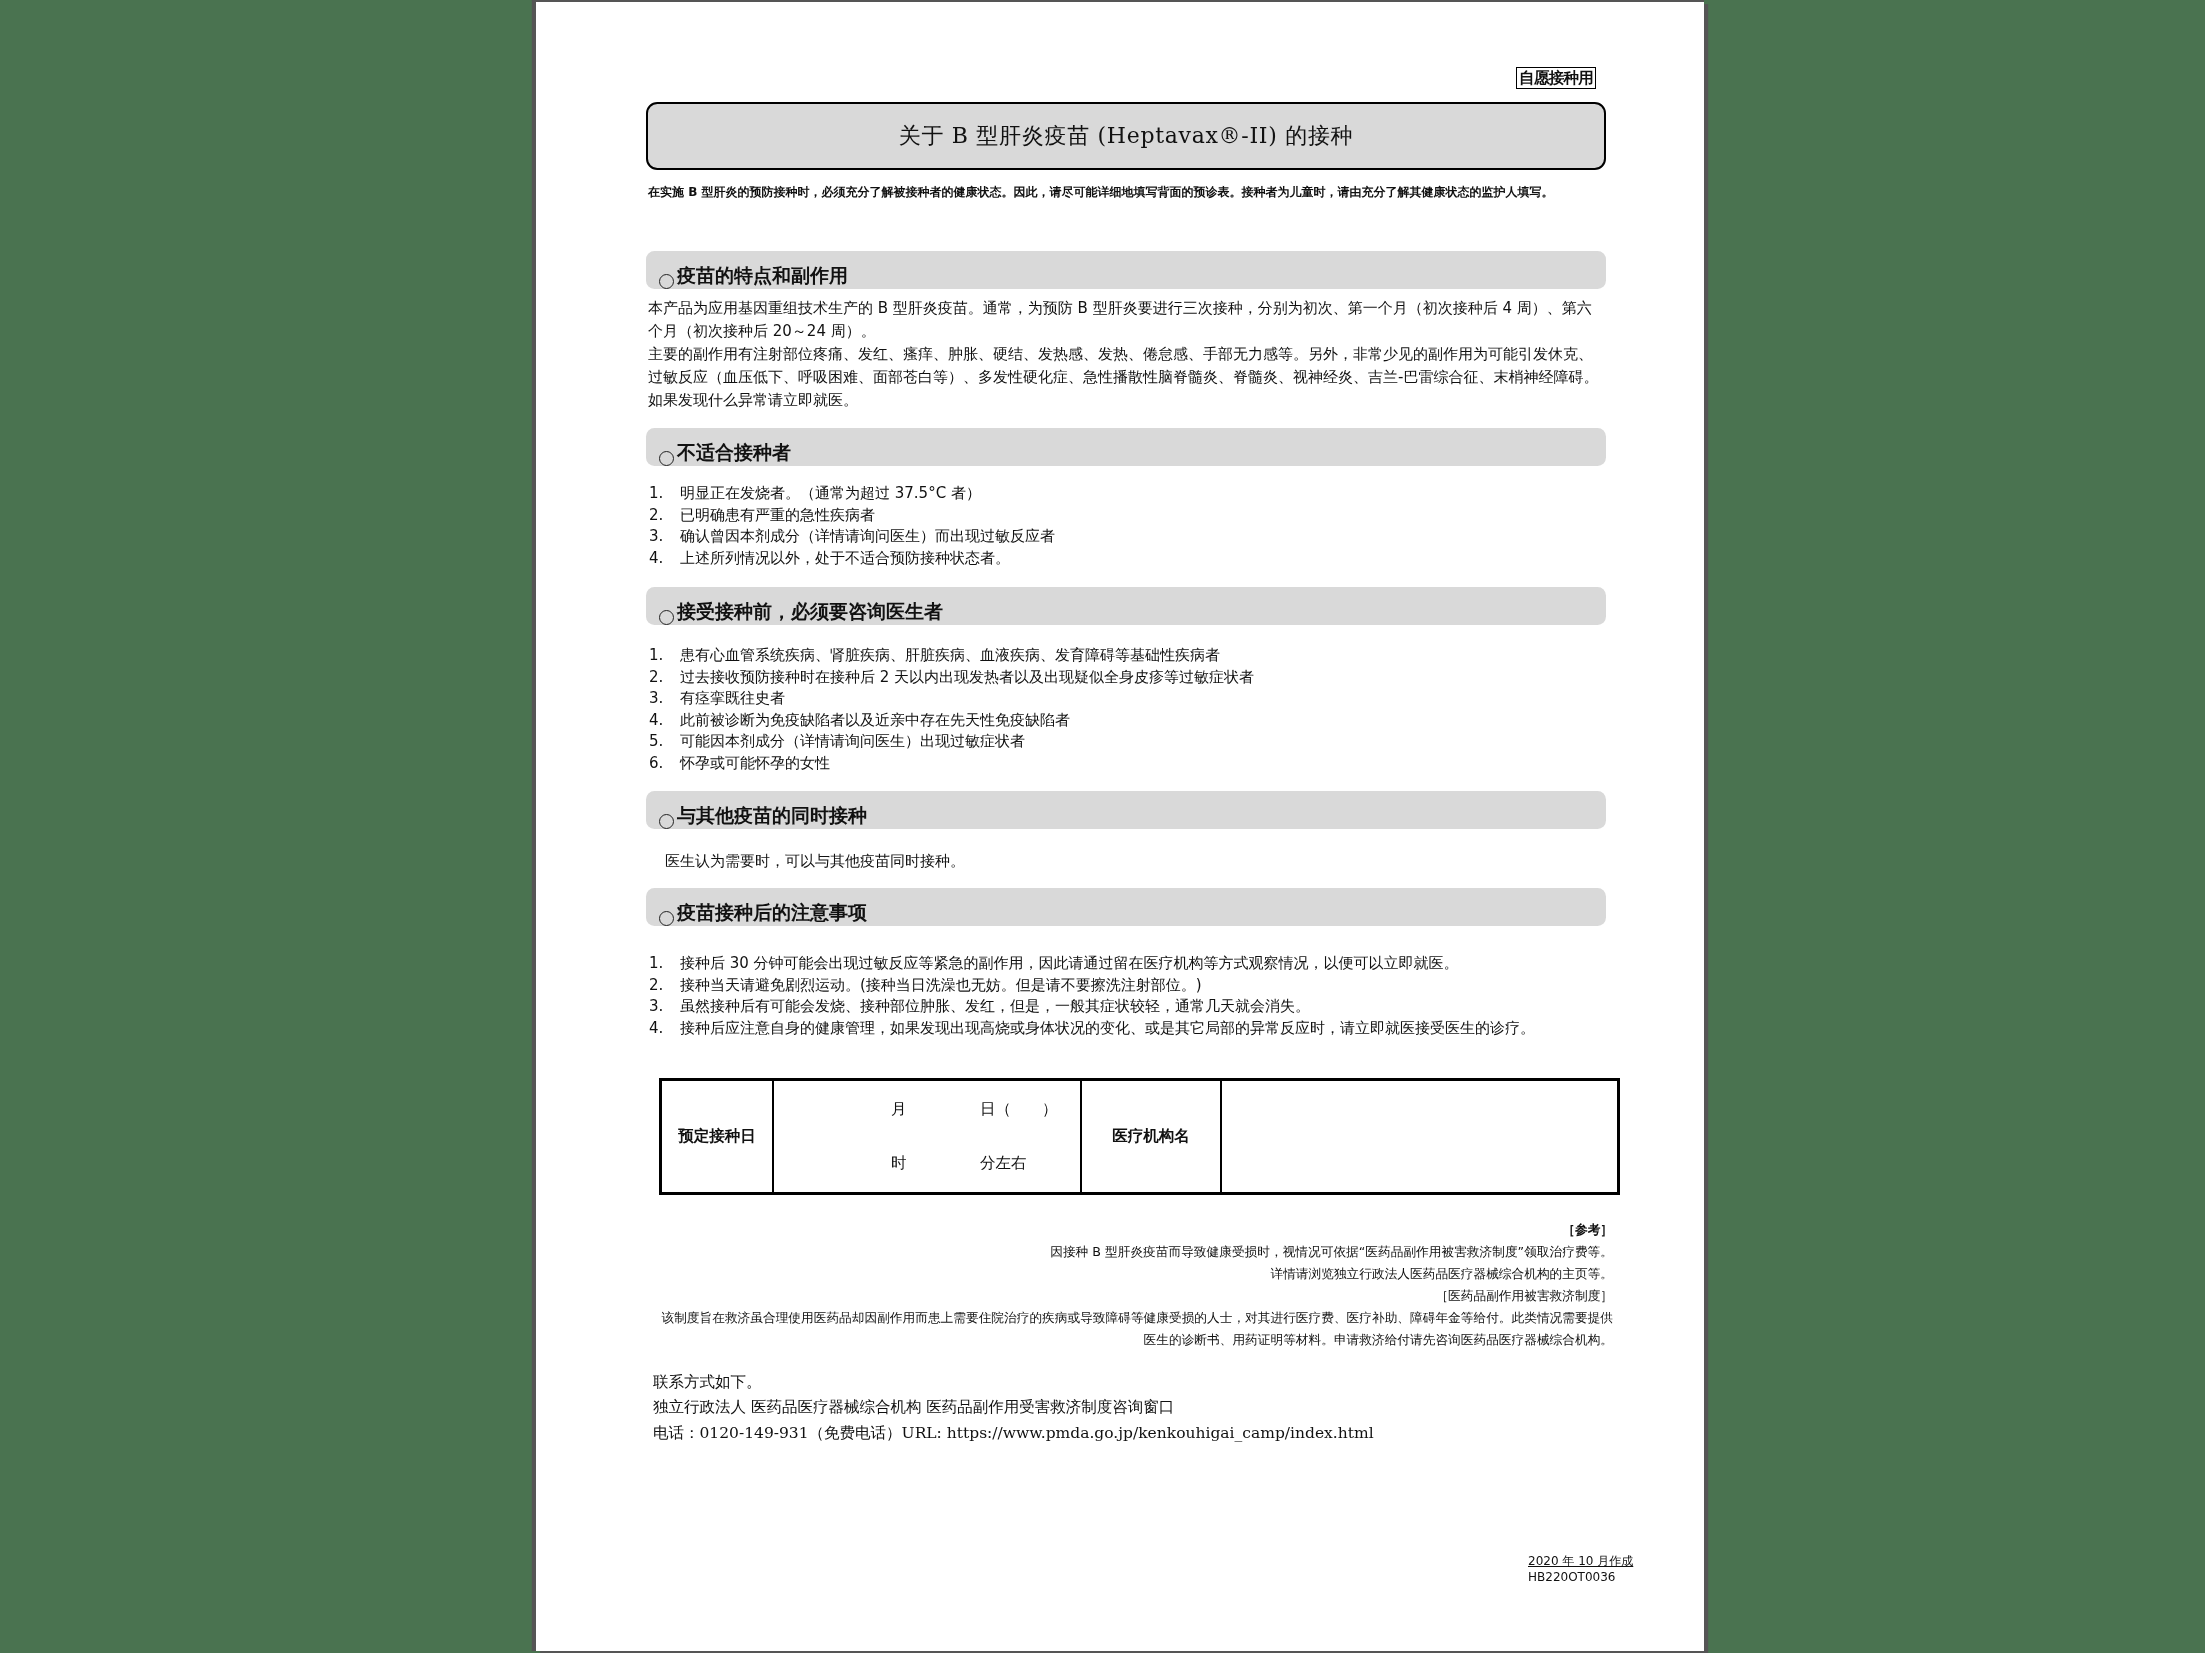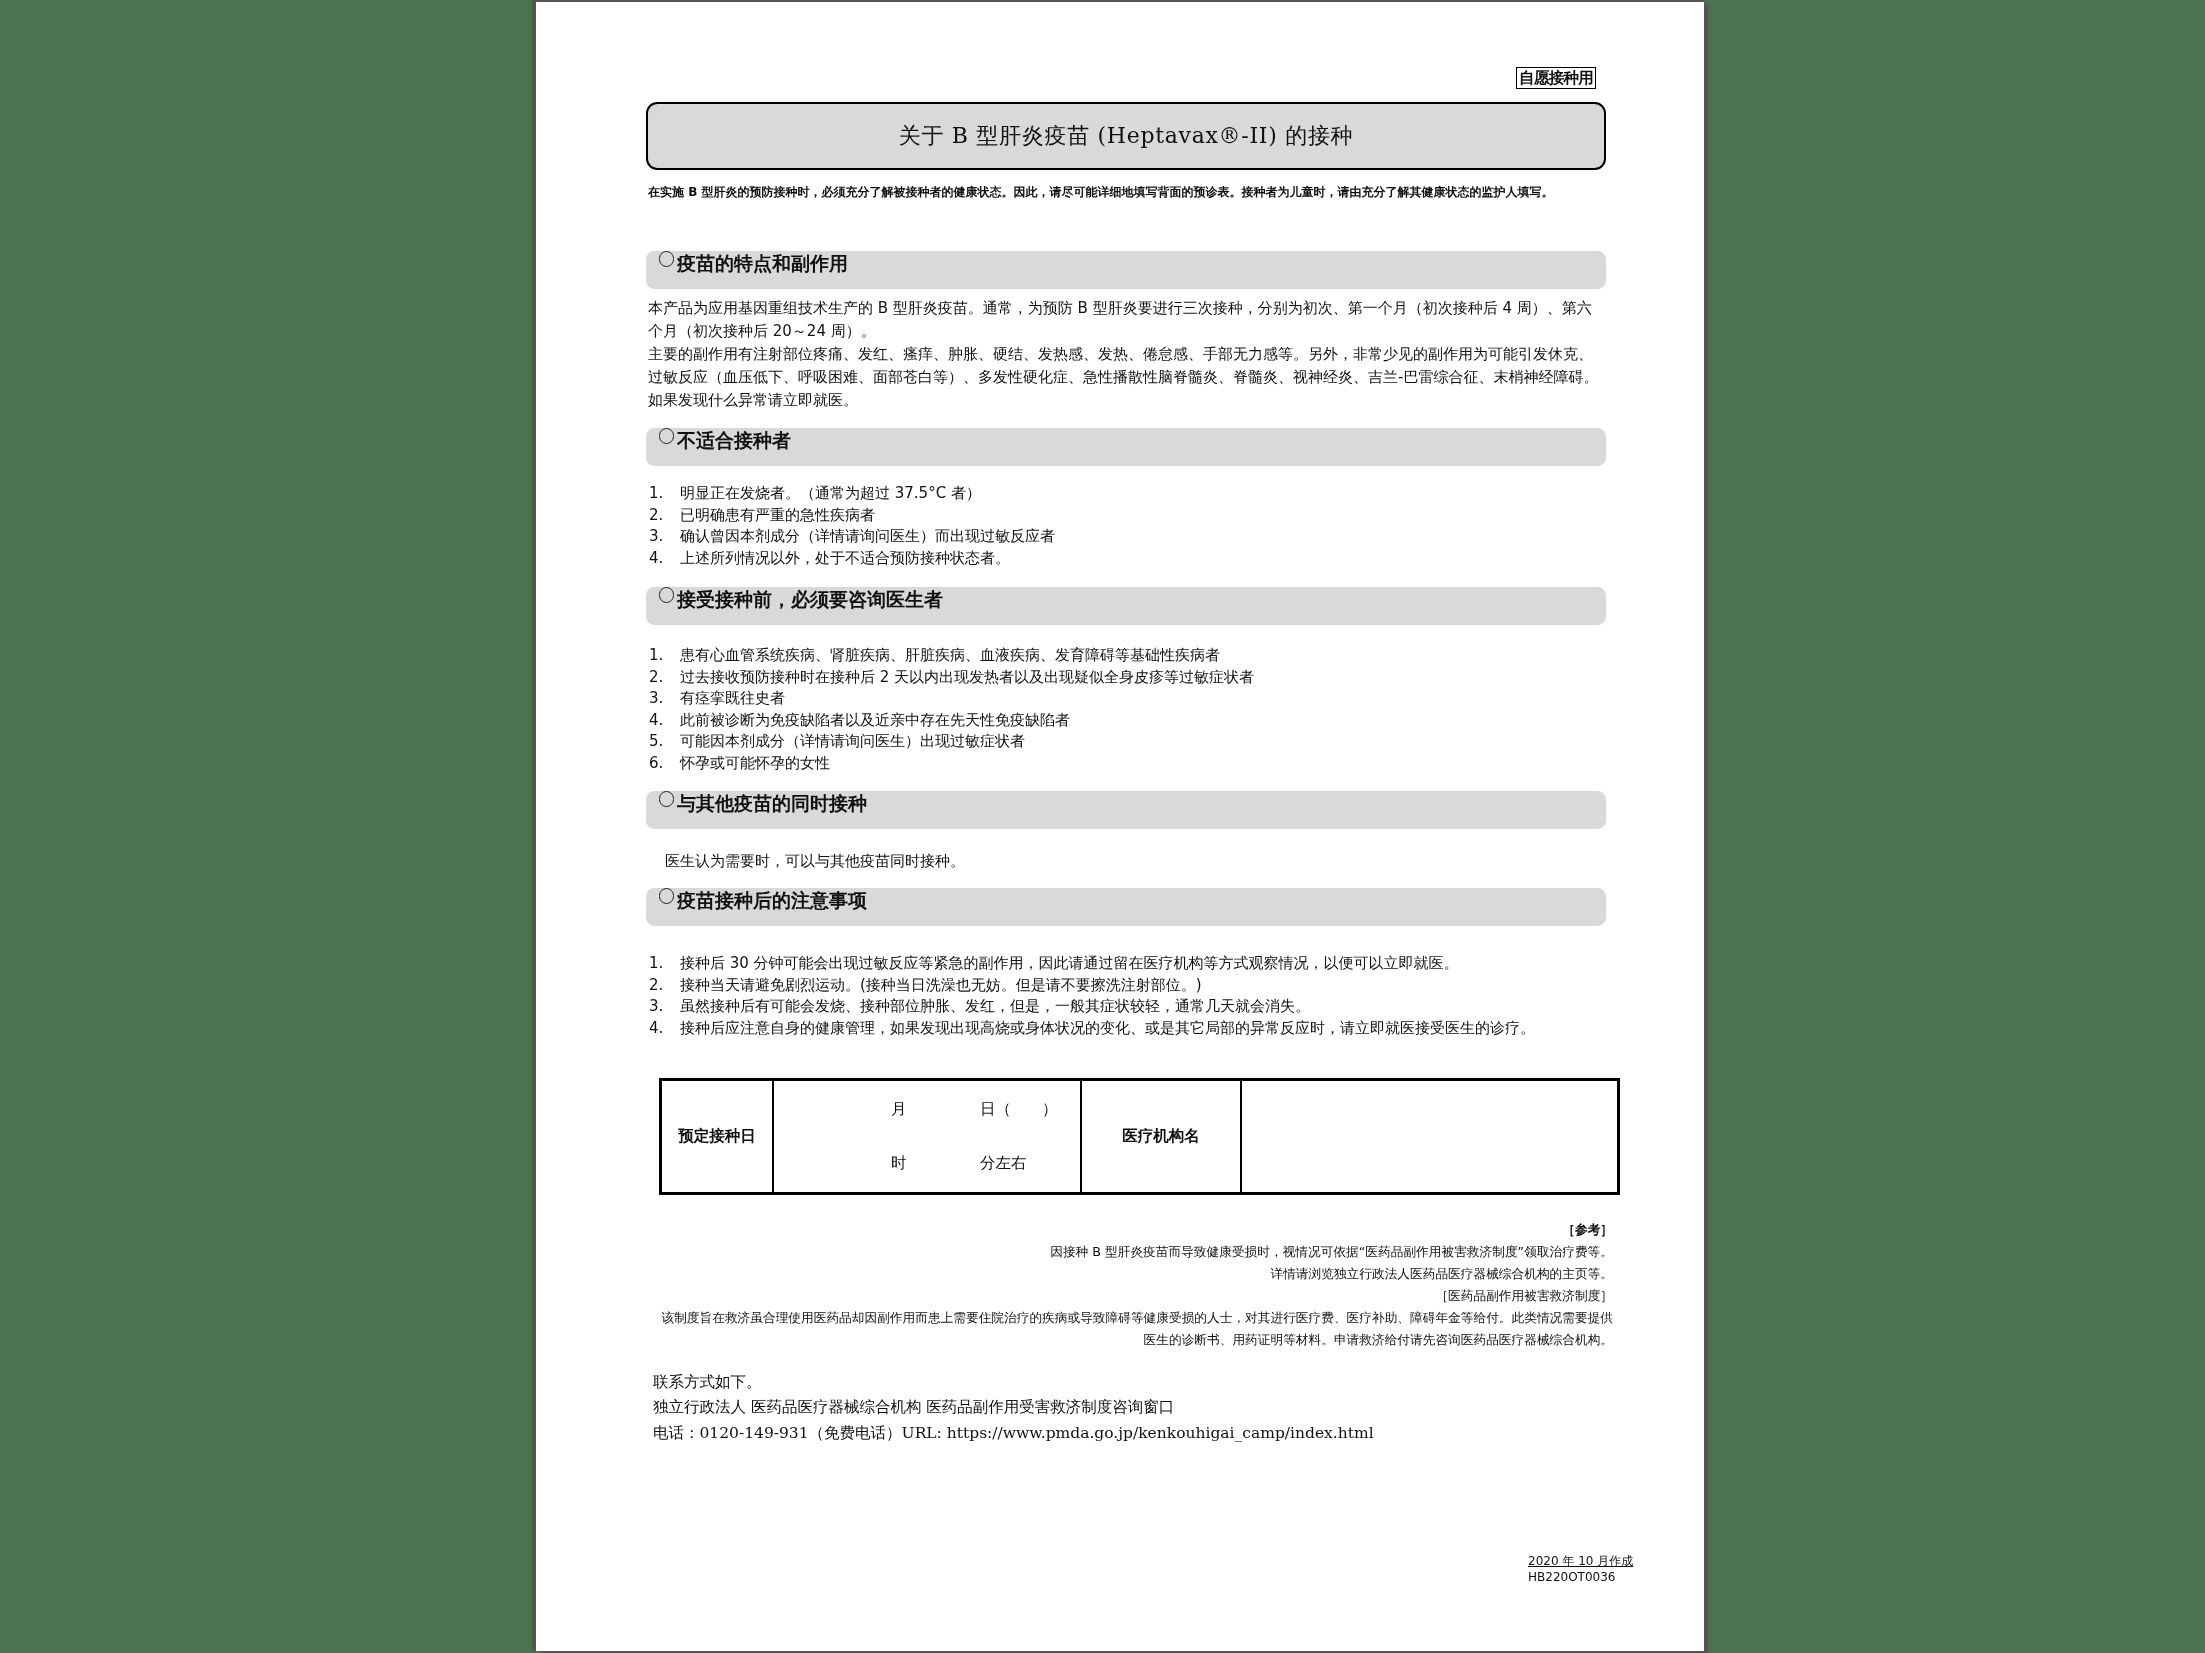--- a/index.html
+++ b/index.html
@@ -43,21 +43,21 @@
     letter-spacing: 0.7px;
   }
   .intro {
     left: 112px; top: 180px; width: 958px;
     font-size: 12px; line-height: 20px; font-weight: bold;
   }
   .sec-bar {
     left: 110px; width: 960px; height: 38px;
     background: #d9d9d9;
     border-radius: 8.5px;
-    display: flex; align-items: flex-start;
+    display: flex; align-items: flex-end;
     padding-left: 12.7px; box-sizing: border-box;
     font-size: 19px; font-weight: bold;
   }
   .sec-bar .circle {
     display: inline-block; width: 15.5px; height: 15.5px;
     border: 1.1px solid #222; border-radius: 50%;
     margin-right: 2.8px; box-sizing: border-box;
   }
   .para {
     left: 112px; width: 958px;
@@ -217,21 +217,21 @@
   <div class="abs sched">
     <div class="cell lbl" style="width:112px;">预定接种日</div>
     <div class="cell" style="width:308px;">
       <div class="dt-grid">
         <span style="left:117px; top:18.4px;">月</span>
         <span style="left:206px; top:18.4px;">日（　　）</span>
         <span style="left:117px; top:72px;">时</span>
         <span style="left:206px; top:72px;">分左右</span>
       </div>
     </div>
-    <div class="cell lbl" style="width:160px;">医疗机构名</div>
+    <div class="cell lbl" style="width:140px;">医疗机构名</div>
     <div class="cell" style="flex:1;"></div>
   </div>
 
   <div class="abs ref">
     <p class="b">［参考］</p>
     <p>因接种 B 型肝炎疫苗而导致健康受损时，视情况可依据“医药品副作用被害救济制度”领取治疗费等。</p>
     <p>详情请浏览独立行政法人医药品医疗器械综合机构的主页等。</p>
     <p>［医药品副作用被害救济制度］</p>
     <p>该制度旨在救济虽合理使用医药品却因副作用而患上需要住院治疗的疾病或导致障碍等健康受损的人士，对其进行医疗费、医疗补助、障碍年金等给付。此类情况需要提供医生的诊断书、用药证明等材料。申请救济给付请先咨询医药品医疗器械综合机构。</p>
   </div>

